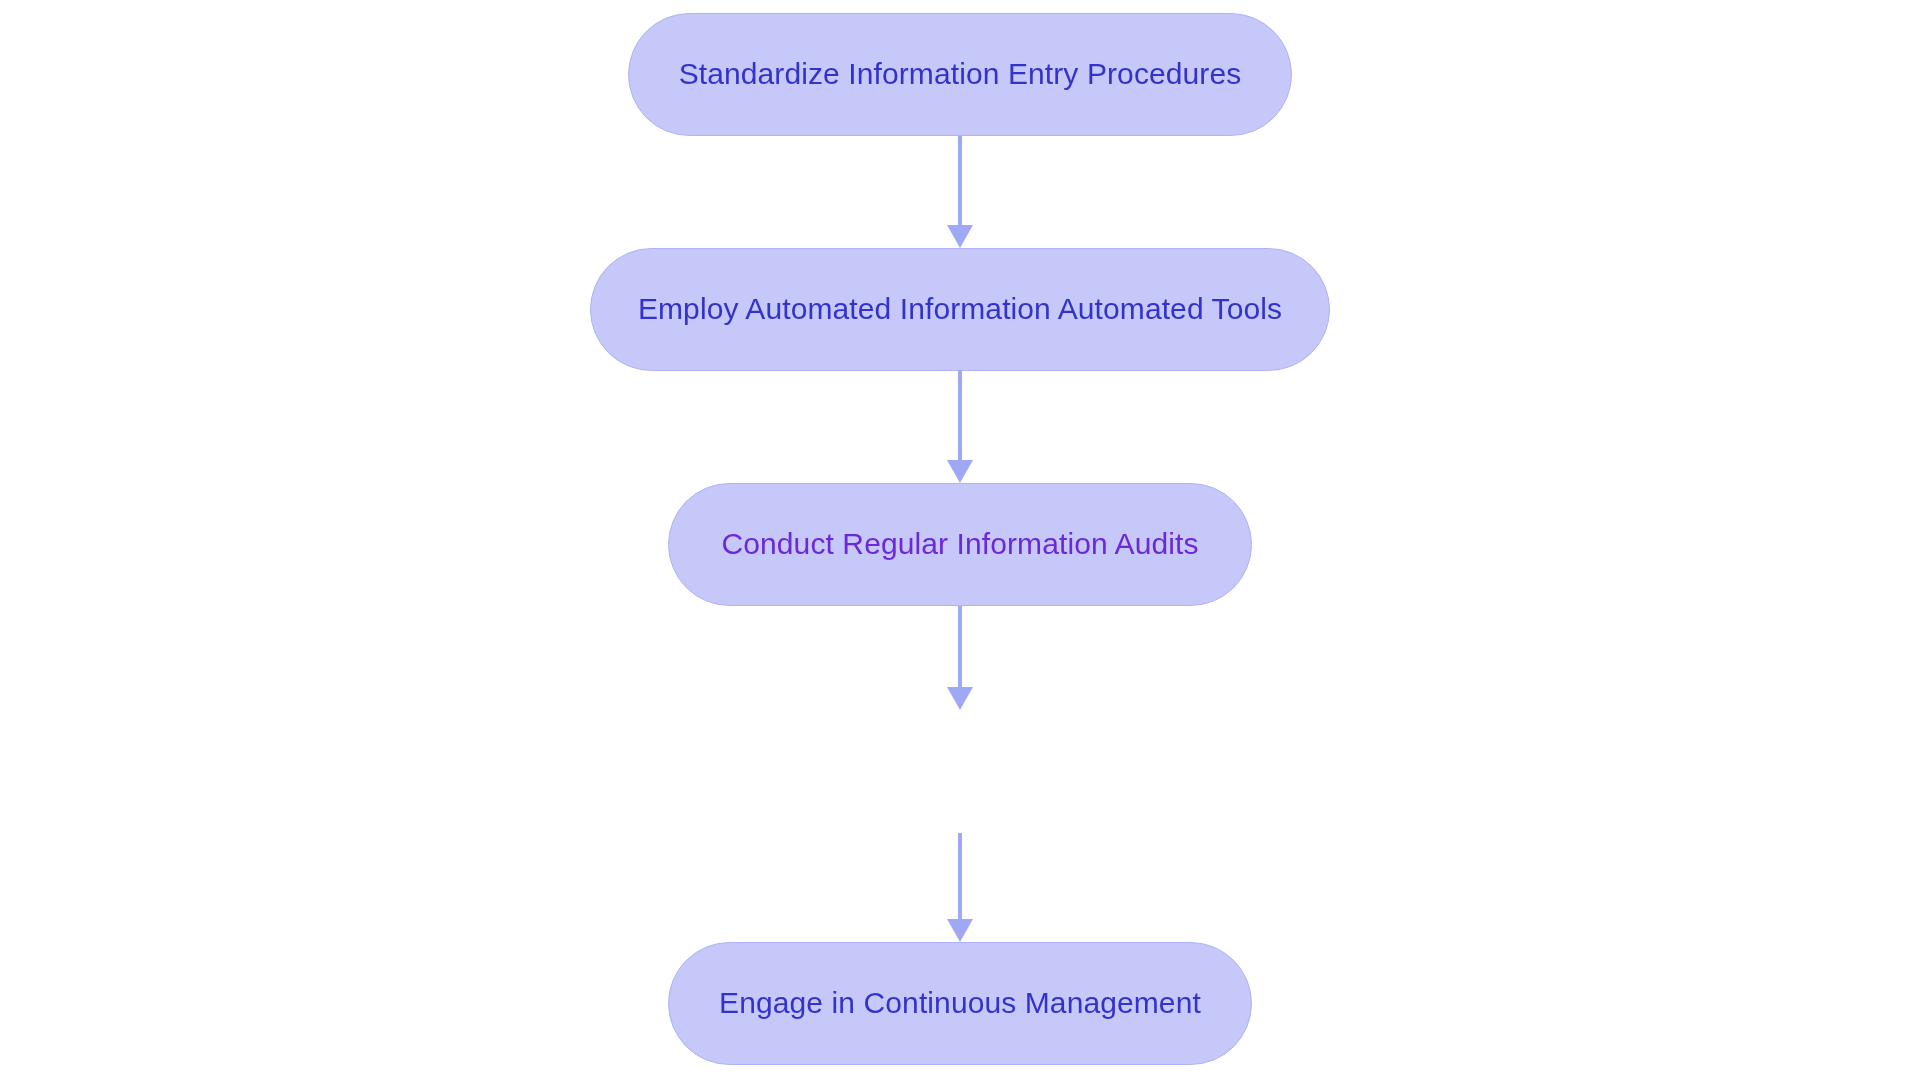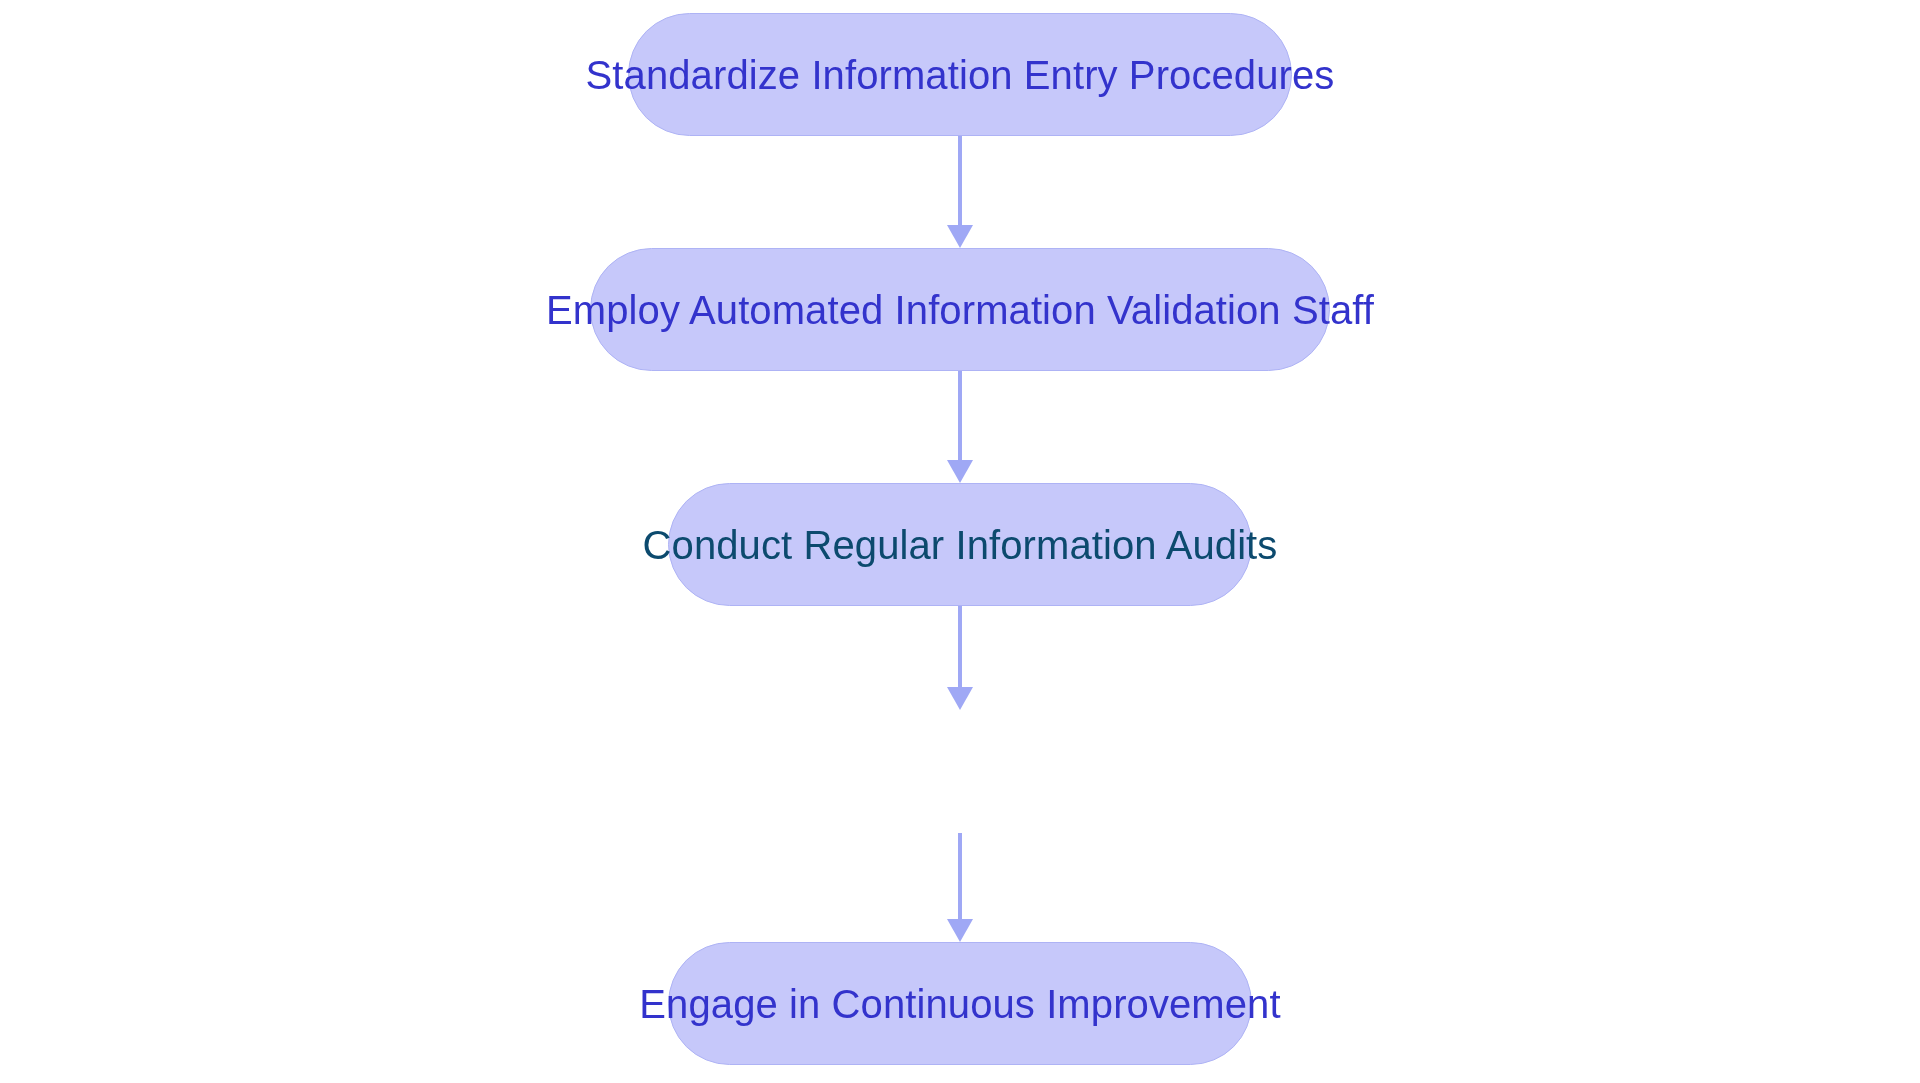--- a/index.html
+++ b/index.html
@@ -32,21 +32,21 @@
     border: 1.6px solid #aeb3f5;
     border-radius: 999px;
     height: 123px;
     left: 50%;
     transform: translateX(-50%);
   }
 
   .flow-node-label {
     color: #3333cc;
     font-family: "Liberation Sans", "DejaVu Sans", sans-serif;
-    font-size: 40px;
+    font-size: 30px;
     font-weight: 400;
     letter-spacing: 0.1px;
     line-height: 1.15;
     white-space: nowrap;
     text-align: center;
     padding: 0 26px;
   }
 
   .flow-connector {
     position: absolute;
@@ -84,40 +84,40 @@
   <div class="flow-node" style="width: 664px; top: 13px; background: rgb(198, 200, 250); border-color: rgb(174, 179, 245);">
     <span class="flow-node-label" style="color: rgb(51, 51, 204);">Standardize Information Entry Procedures</span>
   </div>
 
   <div class="flow-connector" style="top: 136px; height: 112px;">
     <div class="conn-line" style="height: 89px; background: rgb(159, 168, 245);"></div>
     <div class="conn-head" style="border-top-color: rgb(159, 168, 245);"></div>
   </div>
 
   <div class="flow-node" style="width: 740px; top: 248px; background: rgb(198, 200, 250); border-color: rgb(174, 179, 245);">
-    <span class="flow-node-label" style="color: rgb(51, 51, 204);">Employ Automated Information Validation Staff</span>
+    <span class="flow-node-label" style="color: rgb(51, 51, 204);">Employ Automated Information Automated Tools</span>
   </div>
 
   <div class="flow-connector" style="top: 371px; height: 112px;">
     <div class="conn-line" style="height: 89px; background: rgb(159, 168, 245);"></div>
     <div class="conn-head" style="border-top-color: rgb(159, 168, 245);"></div>
   </div>
 
   <div class="flow-node" style="width: 584px; top: 483px; background: rgb(198, 200, 250); border-color: rgb(174, 179, 245);">
-    <span class="flow-node-label" style="color: #0c4a6e;">Conduct Regular Information Audits</span>
+    <span class="flow-node-label" style="color: #6d28d9;">Conduct Regular Information Audits</span>
   </div>
 
   <div class="flow-connector" style="top: 606px; height: 104px;">
     <div class="conn-line" style="height: 81px; background: rgb(159, 168, 245);"></div>
     <div class="conn-head" style="border-top-color: rgb(159, 168, 245);"></div>
   </div>
 
 
   <div class="flow-connector" style="top: 833px; height: 109px;">
     <div class="conn-line" style="height: 86px; background: rgb(159, 168, 245);"></div>
     <div class="conn-head" style="border-top-color: rgb(159, 168, 245);"></div>
   </div>
 
   <div class="flow-node" style="width: 584px; top: 942px; background: rgb(198, 200, 250); border-color: rgb(174, 179, 245);">
-    <span class="flow-node-label" style="color: rgb(51, 51, 204);">Engage in Continuous Improvement</span>
+    <span class="flow-node-label" style="color: rgb(51, 51, 204);">Engage in Continuous Management</span>
   </div>
 
 </div>
 
 </body></html>

